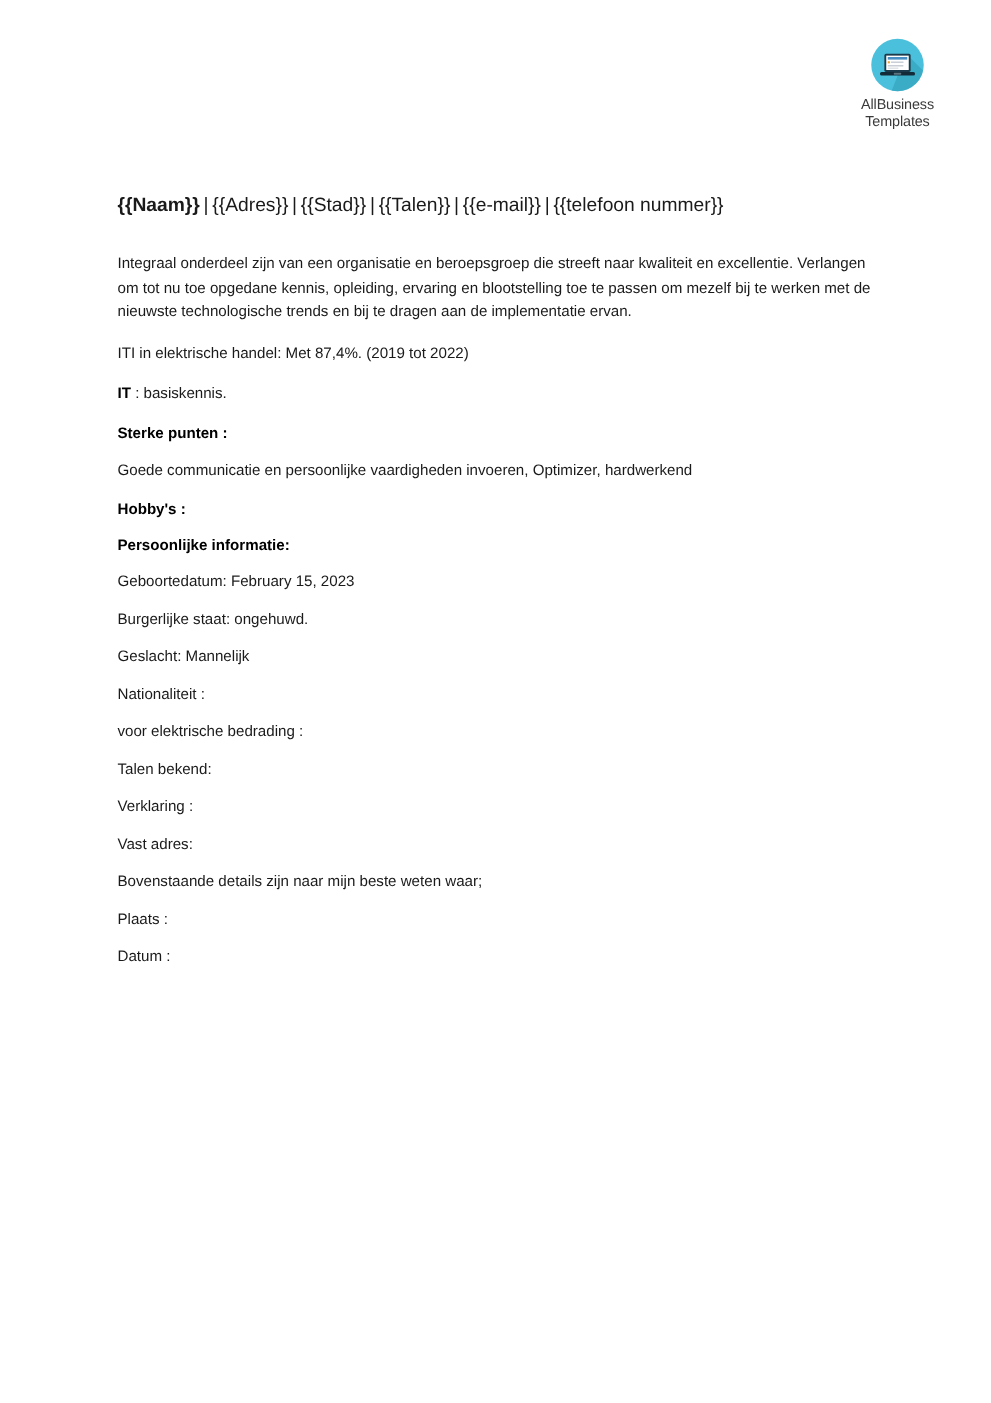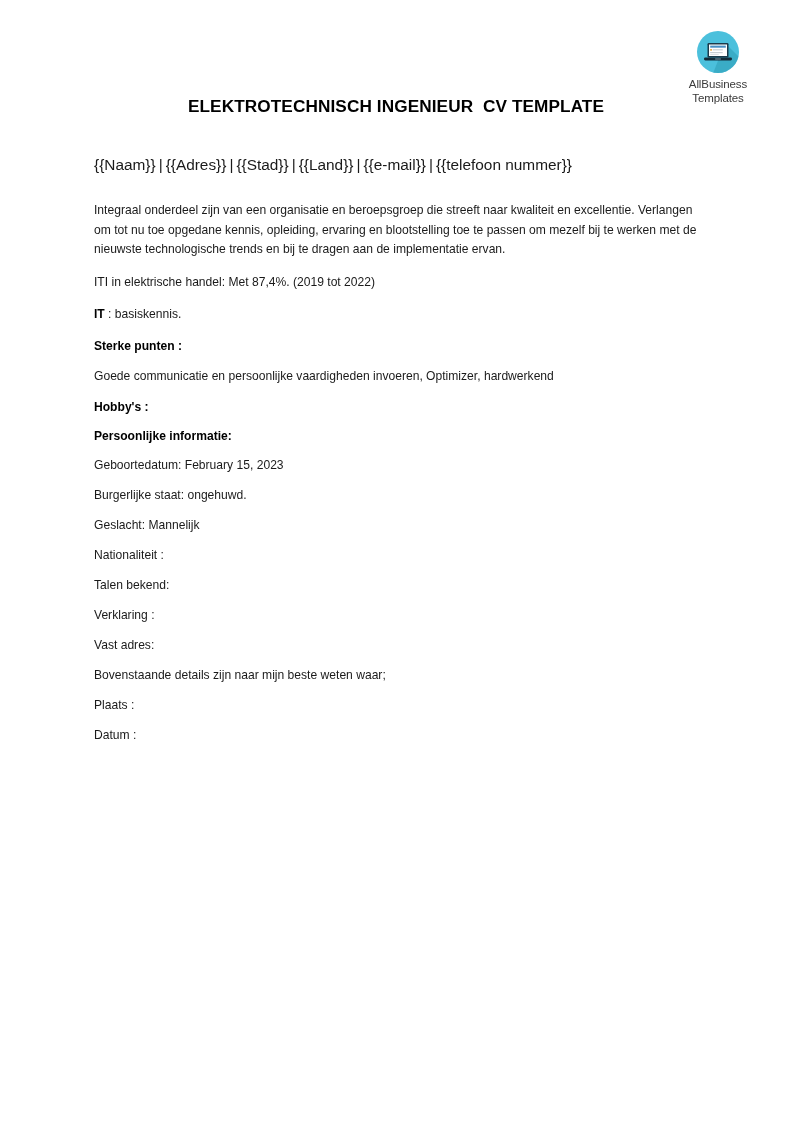--- a/index.html
+++ b/index.html
@@ -65,21 +65,21 @@
     width: 606px;
   }
 
   .contact-line {
     font-size: 15.4px;
     line-height: 21px;
     color: #1a1a1a;
     margin: 0 0 26px 0;
     white-space: nowrap;
   }
-  .contact-line .nm { font-weight: normal; }
+  .contact-line .nm { font-weight: bold; }
   .contact-line .sep { padding: 0 3px; }
 
   .sec-head {
     font-size: 12.1px;
     font-weight: bold;
     line-height: 16px;
     color: #000000;
     margin: 0 0 13px 0;
   }
   .sec-body {
@@ -140,44 +140,44 @@
 
       <rect x="8" y="27.5" width="28" height="2.9" rx="1.3" fill="#132B38"></rect>
       <rect x="19" y="28.2" width="6" height="1.5" rx="0.6" fill="#5C7480"></rect>
     </svg>
     <div class="logo-caption">
       <div>AllBusiness</div>
       <div>Templates</div>
     </div>
   </div>
 
-  <div class="doc-title">ELEKTROTECHNISCH INGENIEUR  CV TEMPLATE</div>
 
   <div class="content">
 
     <p class="contact-line">
-      <span class="nm">{{Naam}}</span><span class="sep">|</span><span>{{Adres}}</span><span class="sep">|</span><span>{{Stad}}</span><span class="sep">|</span><span>{{Land}}</span><span class="sep">|</span><span>{{e-mail}}</span><span class="sep">|</span><span>{{telefoon nummer}}</span>
+      <span class="nm">{{Naam}}</span><span class="sep">|</span><span>{{Adres}}</span><span class="sep">|</span><span>{{Stad}}</span><span class="sep">|</span><span>{{Talen}}</span><span class="sep">|</span><span>{{e-mail}}</span><span class="sep">|</span><span>{{telefoon nummer}}</span>
     </p>
 
     <p class="sec-body">Integraal onderdeel zijn van een organisatie en beroepsgroep die streeft naar kwaliteit en excellentie. Verlangen om tot nu toe opgedane kennis, opleiding, ervaring en blootstelling toe te passen om mezelf bij te werken met de nieuwste technologische trends en bij te dragen aan de implementatie ervan.</p>
 
     <p class="sec-body">ITI in elektrische handel: Met 87,4%. (2019 tot 2022)</p>
     <p class="sec-body"><b>IT</b><span> : basiskennis.</span></p>
 
     <p class="sec-head">Sterke punten :</p>
     <p class="sec-body">Goede communicatie en persoonlijke vaardigheden invoeren, Optimizer, hardwerkend</p>
 
     <p class="sec-head">Hobby's :</p>
 
     <p class="sec-head">Persoonlijke informatie:</p>
     <div>
       <p class="info-line">Geboortedatum: February 15, 2023</p>
       <p class="info-line">Burgerlijke staat: ongehuwd.</p>
       <p class="info-line">Geslacht: Mannelijk</p>
       <p class="info-line">Nationaliteit :</p>
+      <p class="info-line">voor elektrische bedrading :</p>
       <p class="info-line">Talen bekend:</p>
       <p class="info-line">Verklaring :</p>
       <p class="info-line">Vast adres:</p>
       <p class="info-line">Bovenstaande details zijn naar mijn beste weten waar;</p>
       <p class="info-line">Plaats :</p>
       <p class="info-line">Datum :</p>
     </div>
 
   </div>
 

